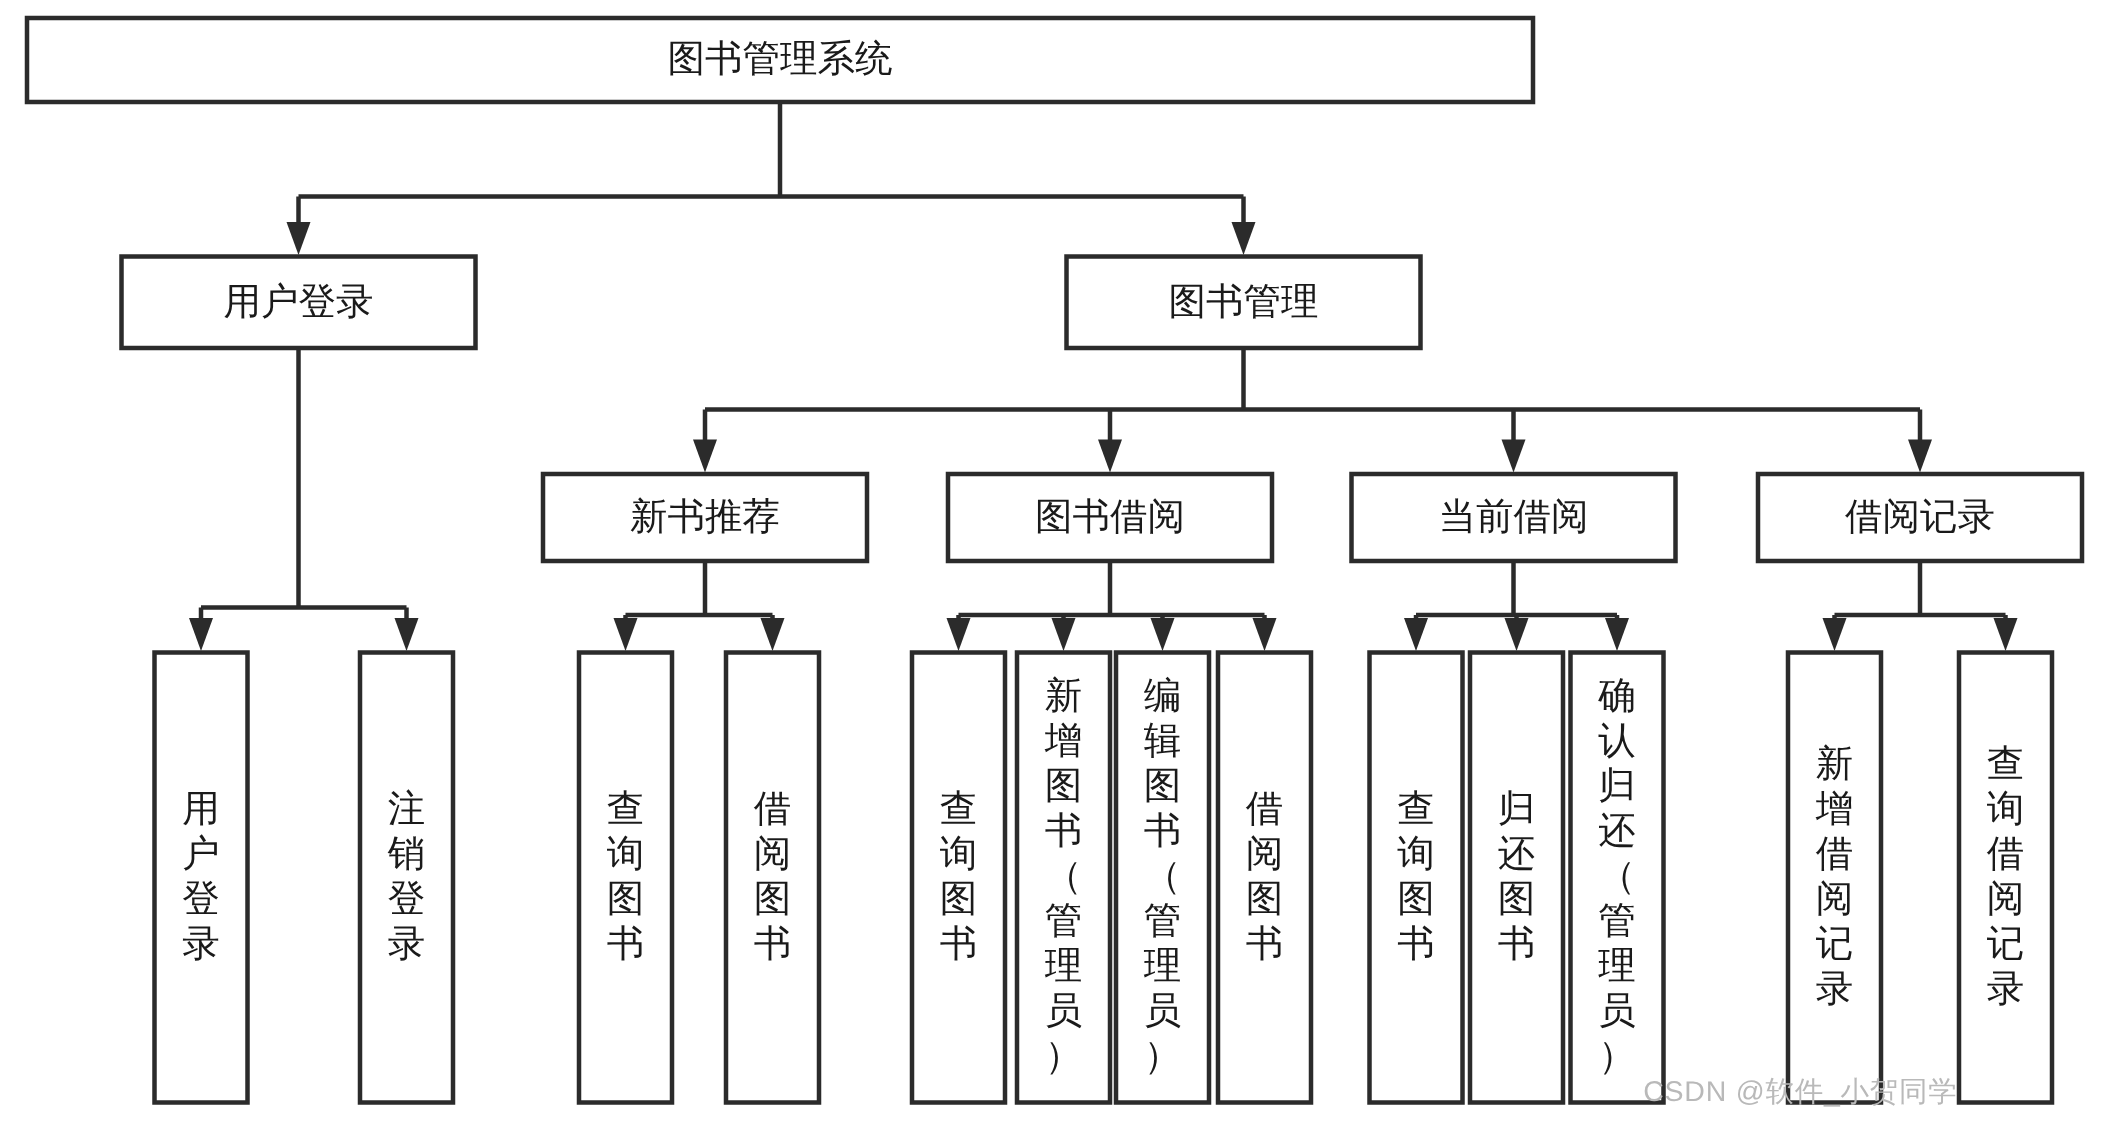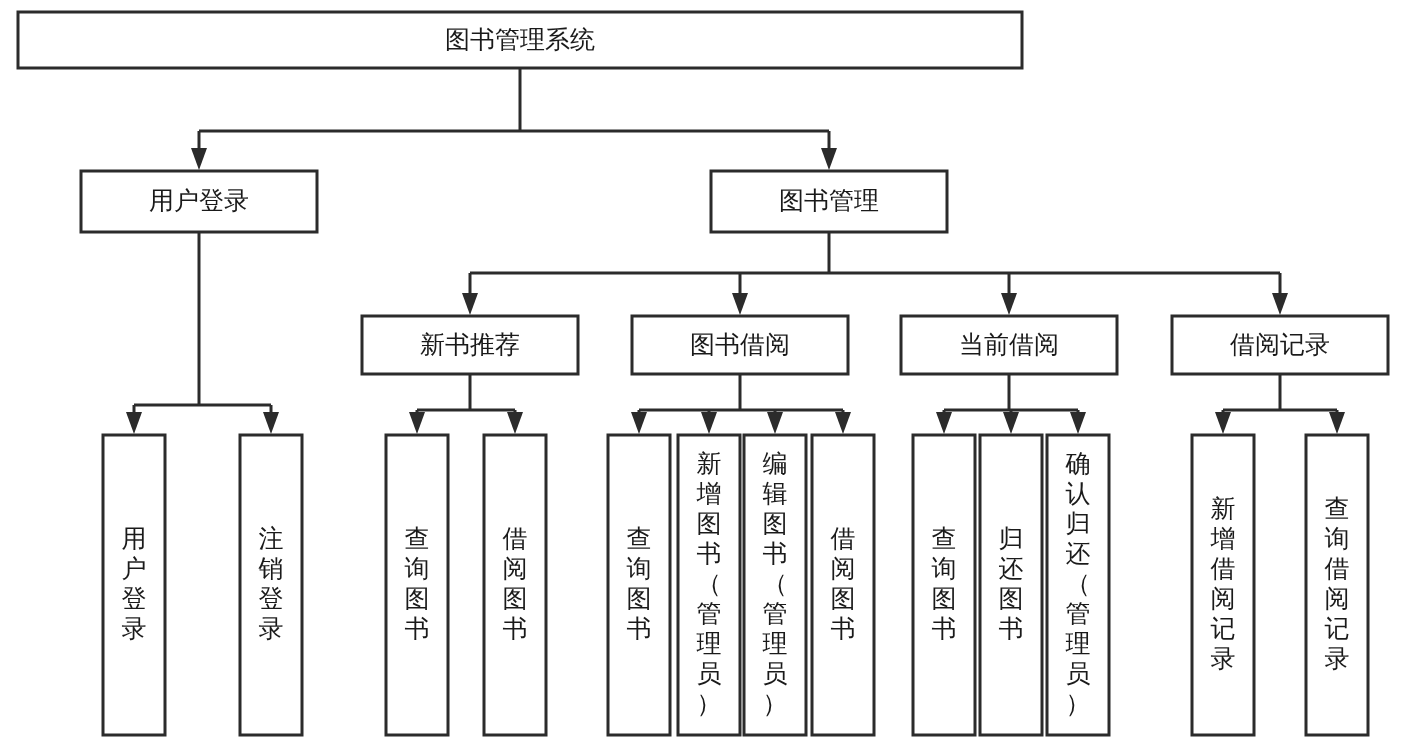--- a/index.html
+++ b/index.html
@@ -180,13 +180,14 @@
         <g>
           <rect class="node-rect" x="1192" y="435" width="62" height="300"></rect>
           <text class="node-label label-v" x="1223" y="510"><tspan x="1223" dy="0">新</tspan><tspan x="1223" dy="30">增</tspan><tspan x="1223" dy="30">借</tspan><tspan x="1223" dy="30">阅</tspan><tspan x="1223" dy="30">记</tspan><tspan x="1223" dy="30">录</tspan></text>
         </g>
         <g>
           <rect class="node-rect" x="1306" y="435" width="62" height="300"></rect>
           <text class="node-label label-v" x="1337" y="510"><tspan x="1337" dy="0">查</tspan><tspan x="1337" dy="30">询</tspan><tspan x="1337" dy="30">借</tspan><tspan x="1337" dy="30">阅</tspan><tspan x="1337" dy="30">记</tspan><tspan x="1337" dy="30">录</tspan></text>
         </g>
       </g>
   </svg>
+  <div class="watermark">CSDN @软件_小贺同学</div>
 </div>
 
 </body></html>

